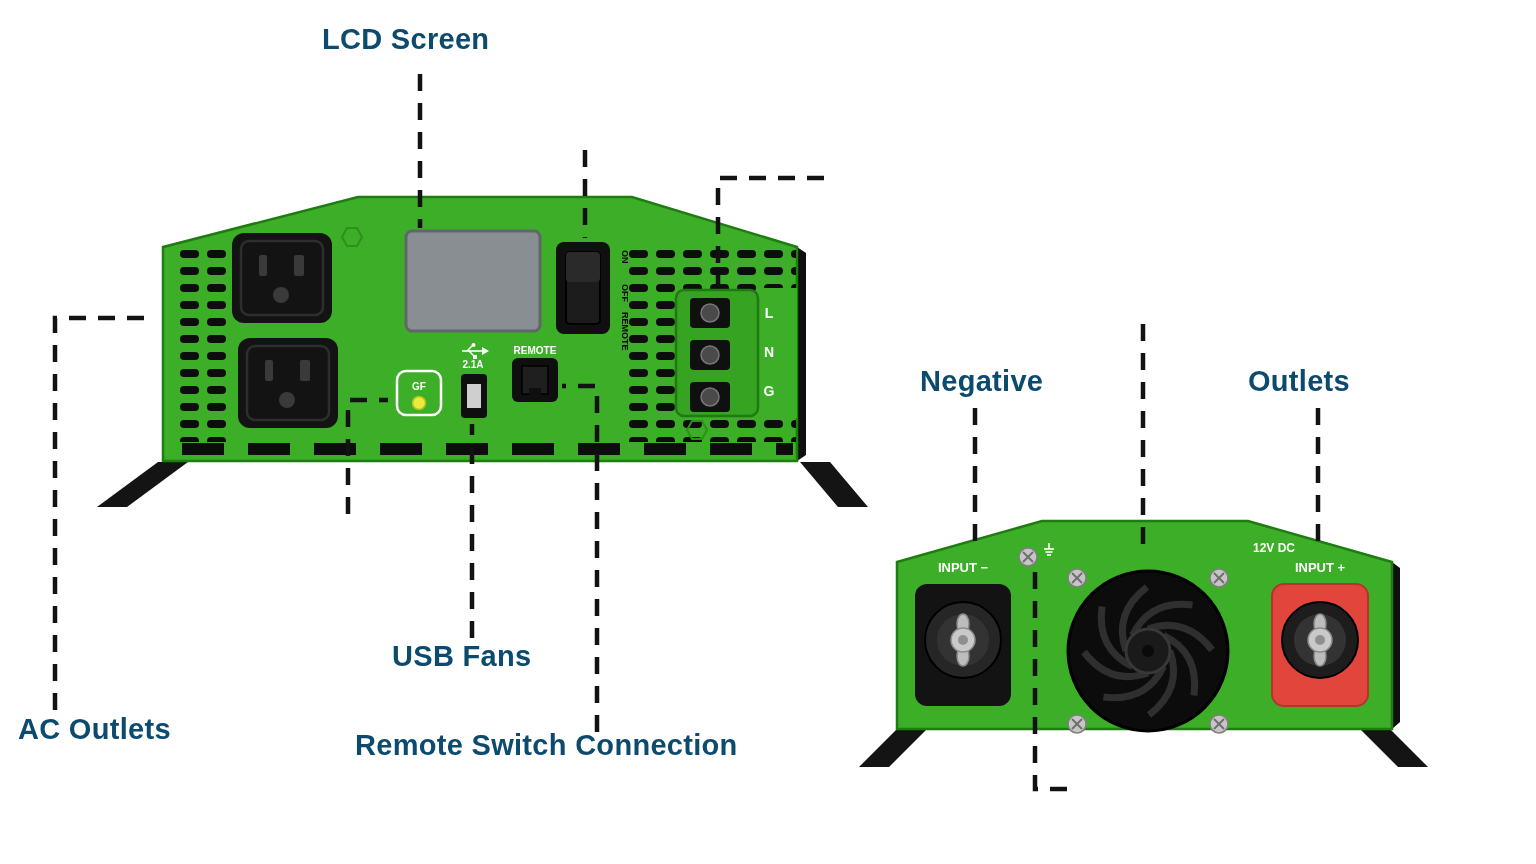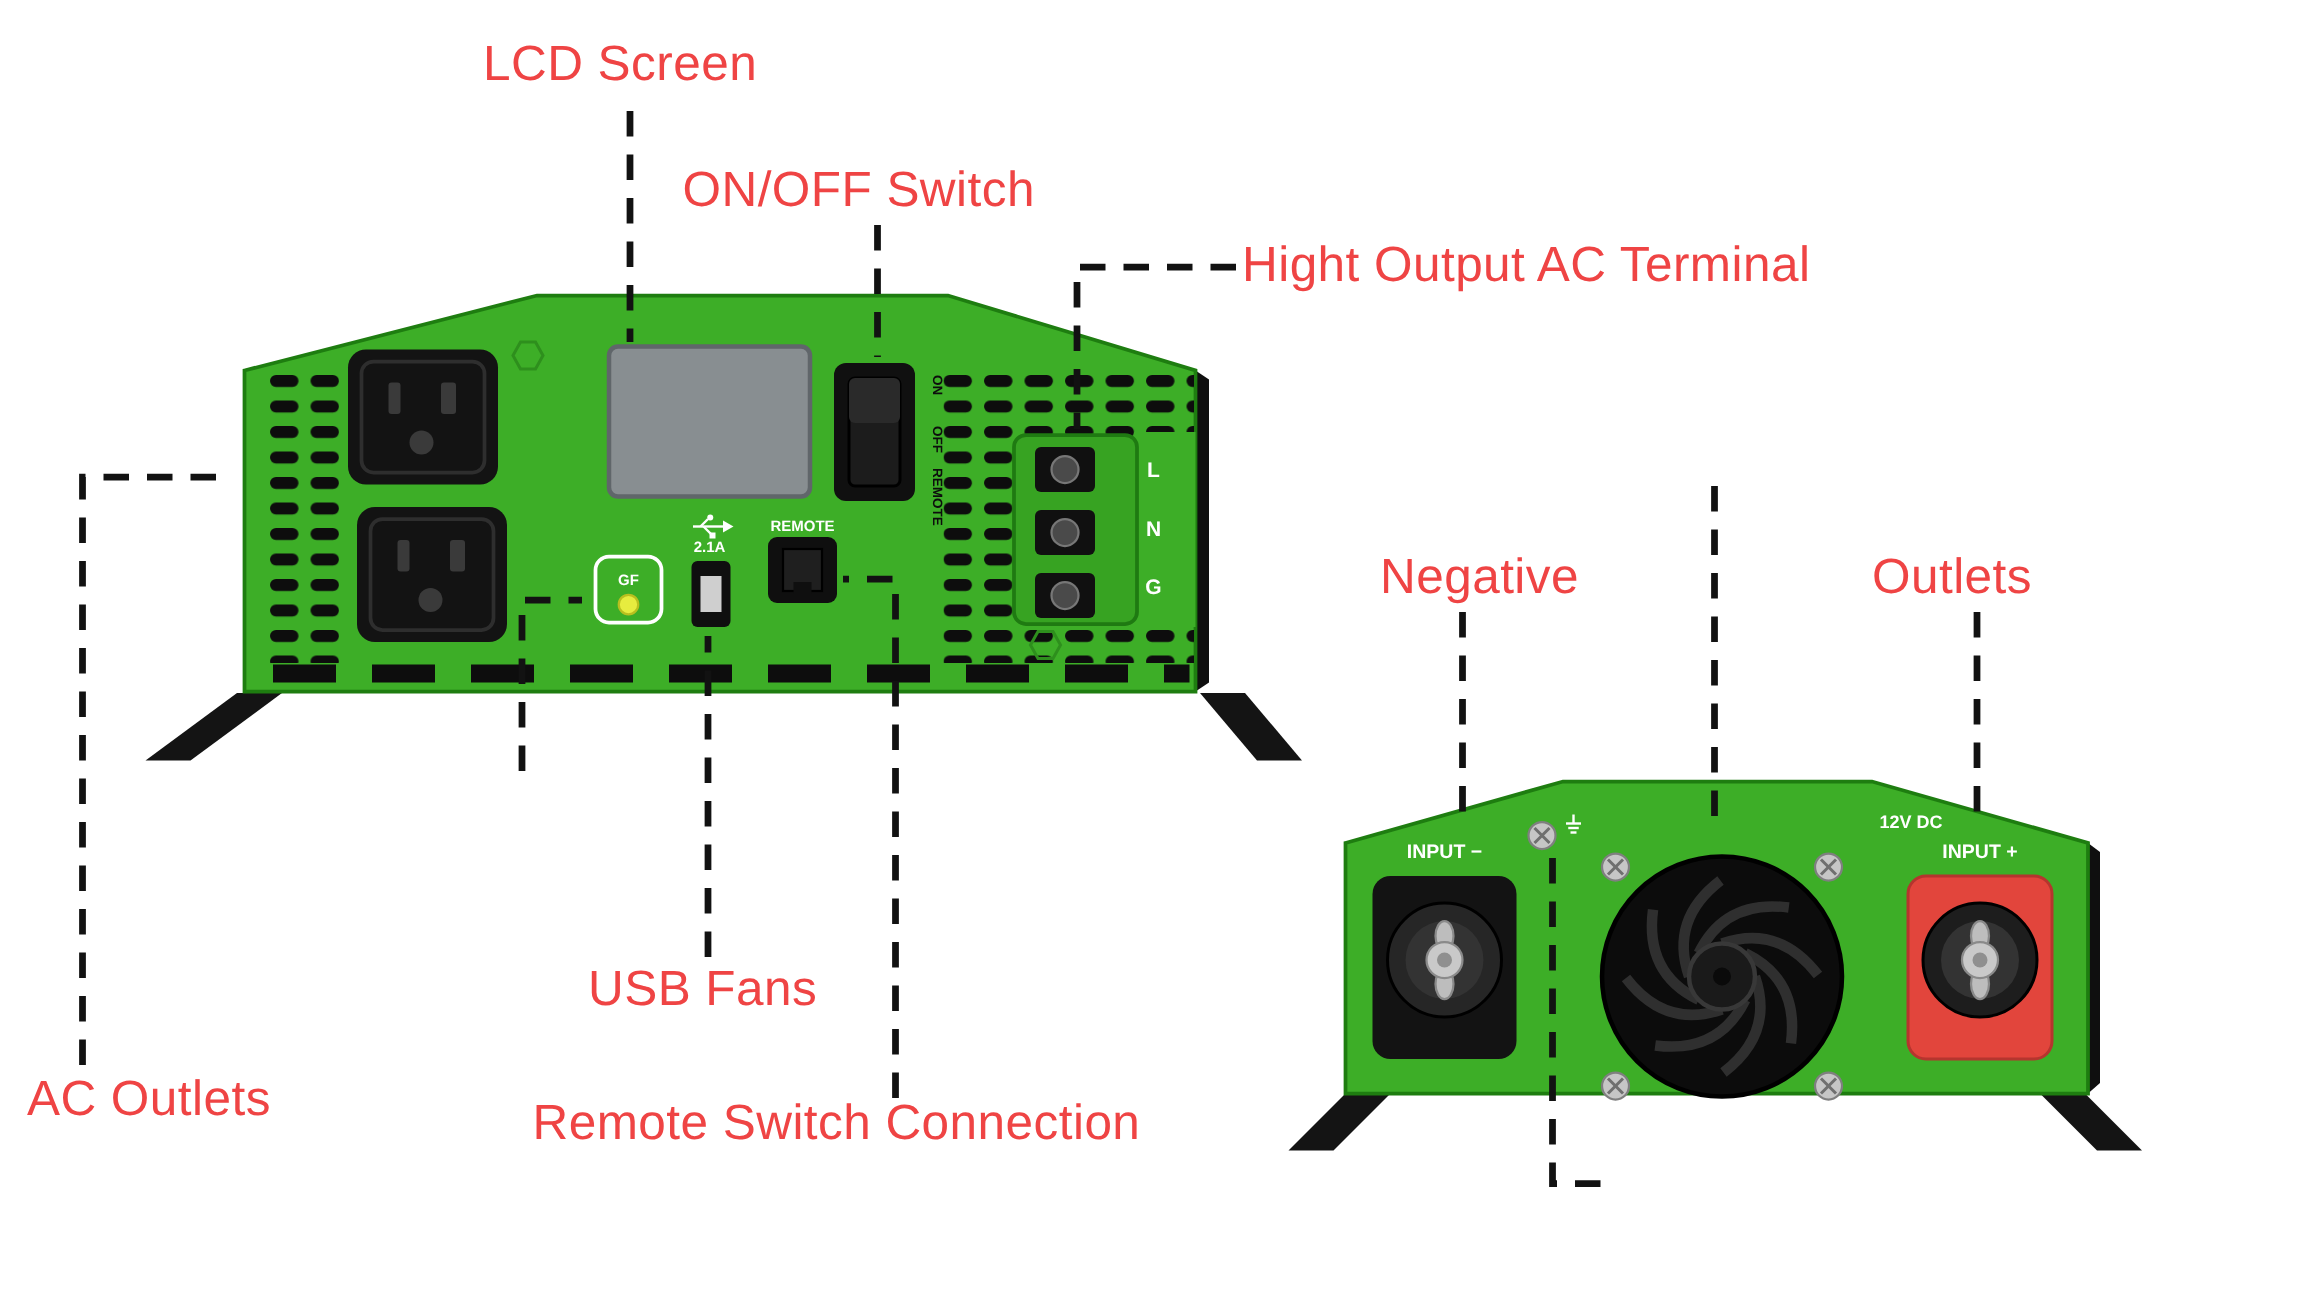--- a/index.html
+++ b/index.html
@@ -1,19 +1,19 @@
 <!DOCTYPE html>
 <html><head>
 <meta charset="utf-8">
 <style>
   html,body{margin:0;padding:0;background:#ffffff;}
   #canvas{position:relative;width:1536px;height:864px;background:#ffffff;overflow:hidden;
           font-family:"Liberation Sans", sans-serif;}
   #art{position:absolute;left:0;top:0;}
-  .callout{position:absolute;font-size:33px;font-weight:400;color:#ef4444;
+  .callout{position:absolute;font-size:29px;font-weight:700;color:#0c4a6e;
            letter-spacing:.3px;white-space:nowrap;line-height:1.1;}
 </style>
 </head>
 <body>
 
 <div id="canvas">
 
 <svg id="art" width="1536" height="864" viewBox="0 0 1536 864">
   <defs>
     <pattern id="ventsL" x="180" y="250" width="27" height="17" patternUnits="userSpaceOnUse">
@@ -179,21 +179,19 @@
     <path d="M1318 408 V 550"></path>
     <path d="M348 514 V 400 H 388"></path>
     <path d="M472 638 V 424"></path>
     <path d="M55 710 V 318 H 150"></path>
     <path d="M597 732 V 386 H 562"></path>
     <path d="M1035 572 V 789 H 1076"></path>
   </g>
 </svg>
 
 <div class="callout" style="left:322px;top:24px">LCD Screen</div>
-<div class="callout" style="left:455px;top:108px">ON/OFF Switch</div>
-<div class="callout" style="left:828px;top:158px">Hight Output AC Terminal</div>
 <div class="callout" style="left:920px;top:366px">Negative</div>
 <div class="callout" style="left:1248px;top:366px">Outlets</div>
 <div class="callout" style="left:392px;top:641px">USB Fans</div>
 <div class="callout" style="left:18px;top:714px">AC Outlets</div>
 <div class="callout" style="left:355px;top:730px">Remote Switch Connection</div>
 
 </div>
 
 </body></html>

